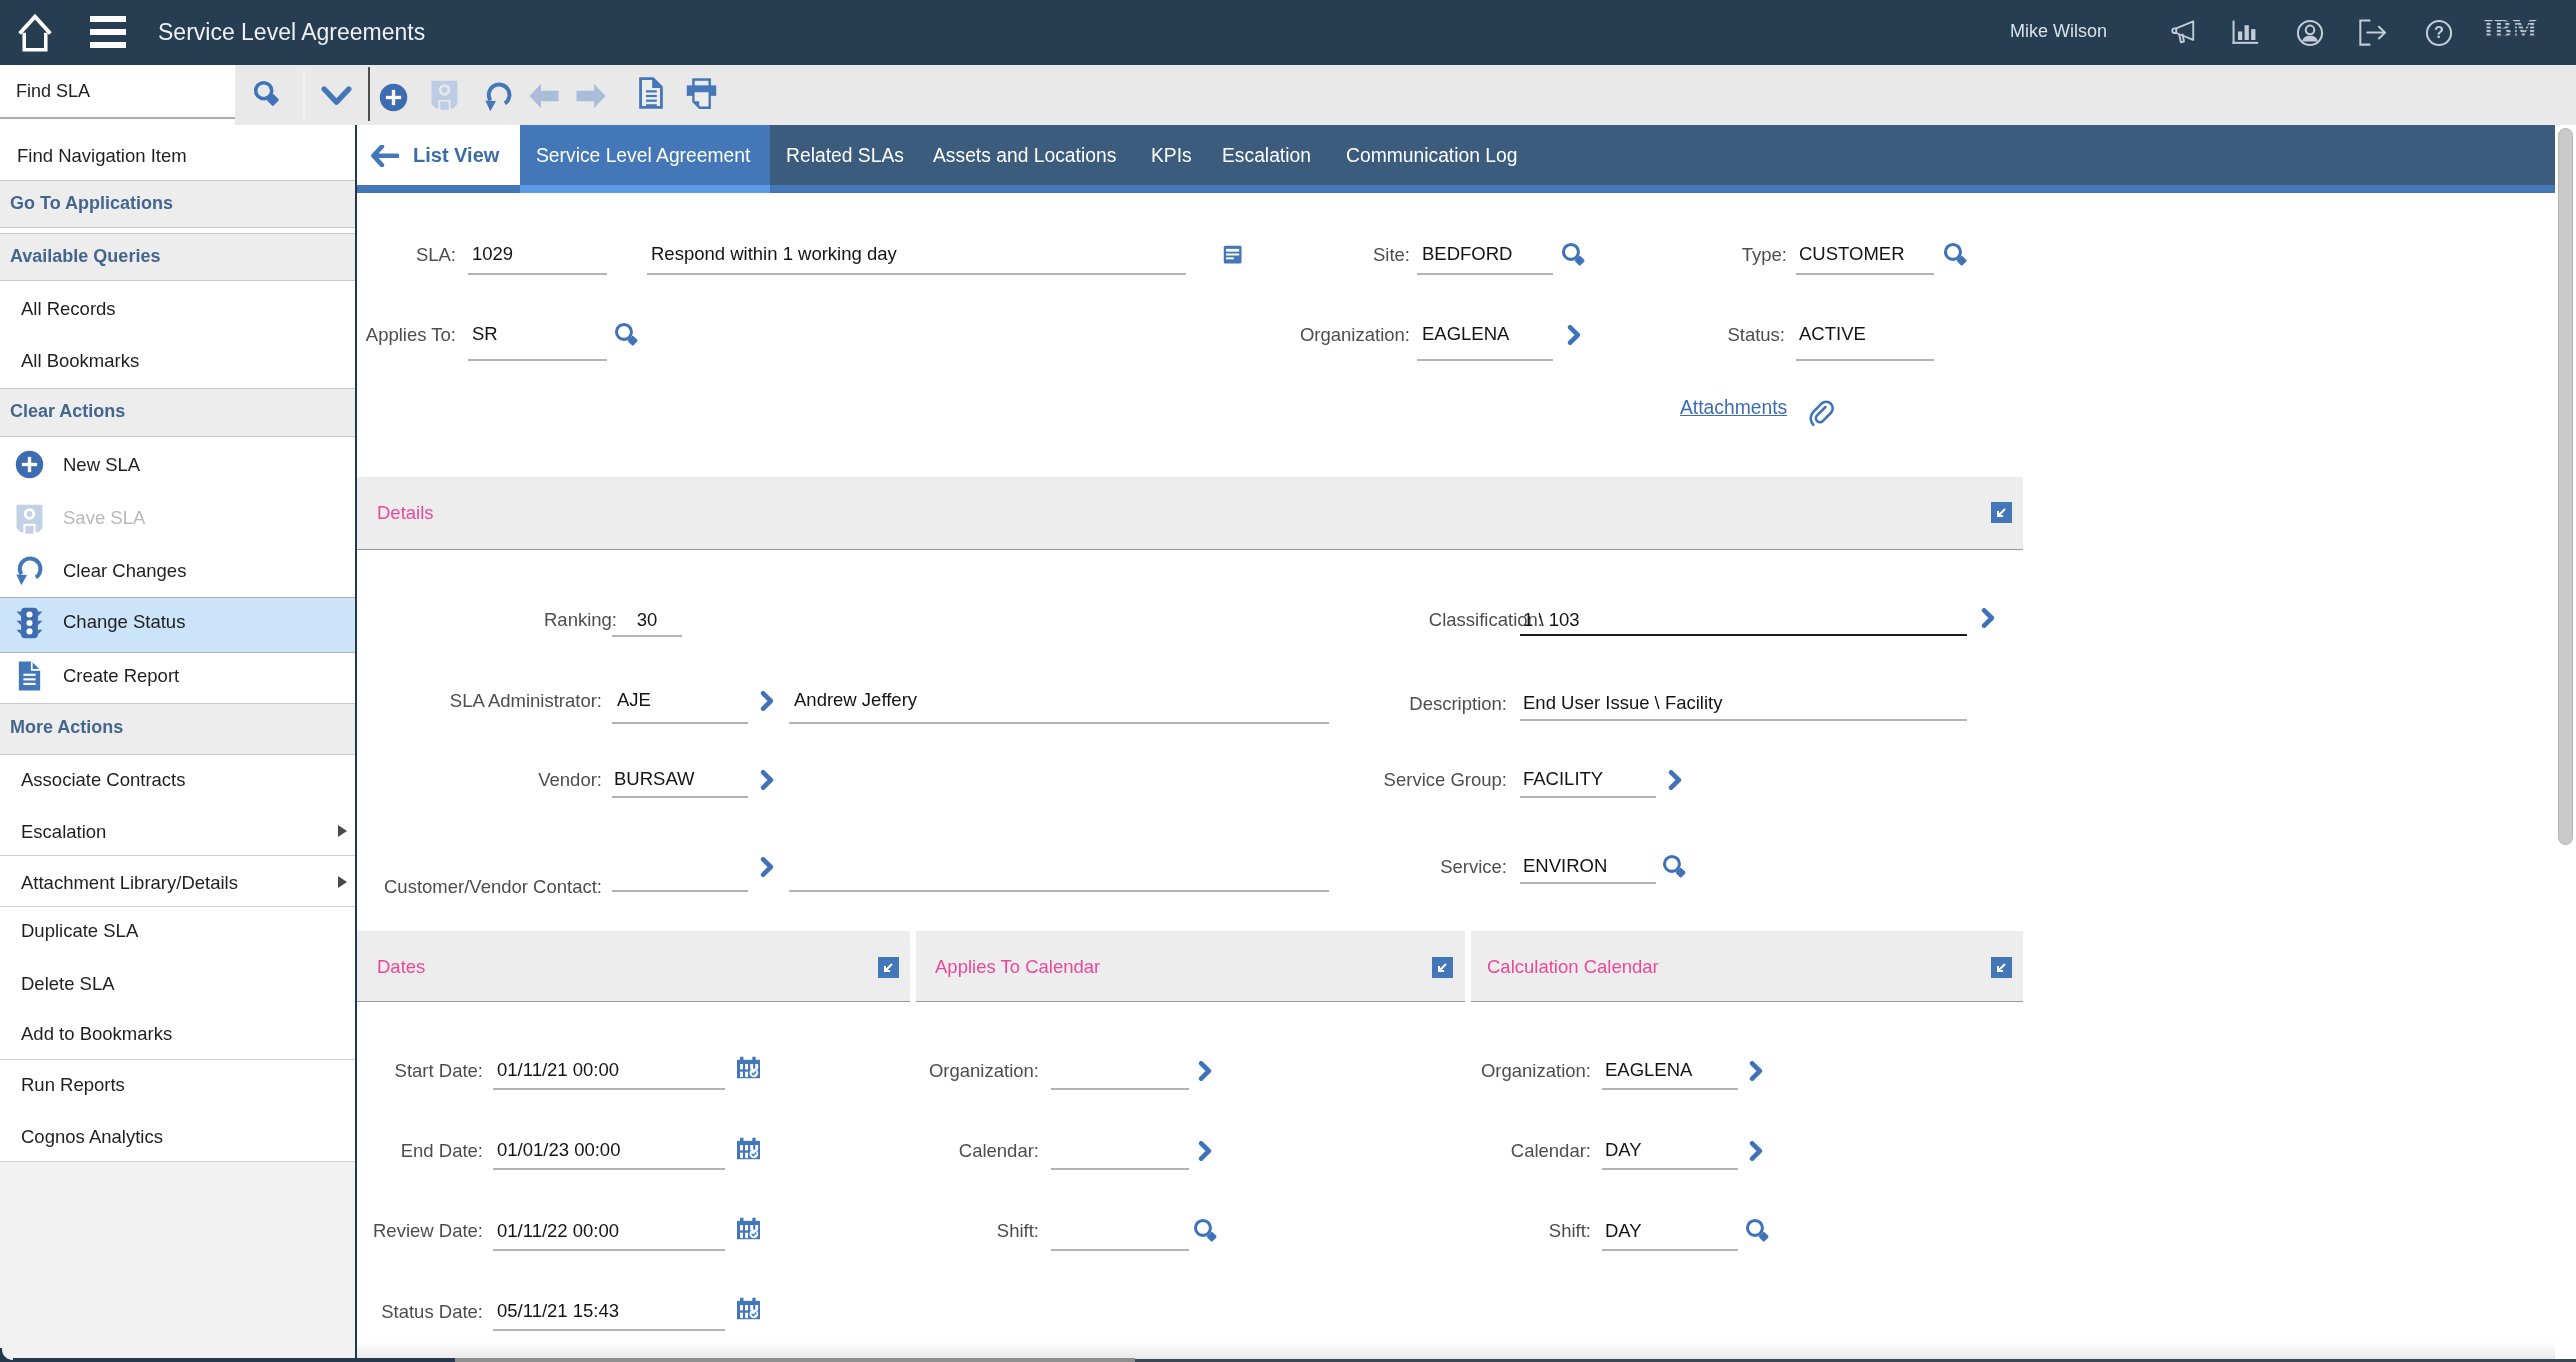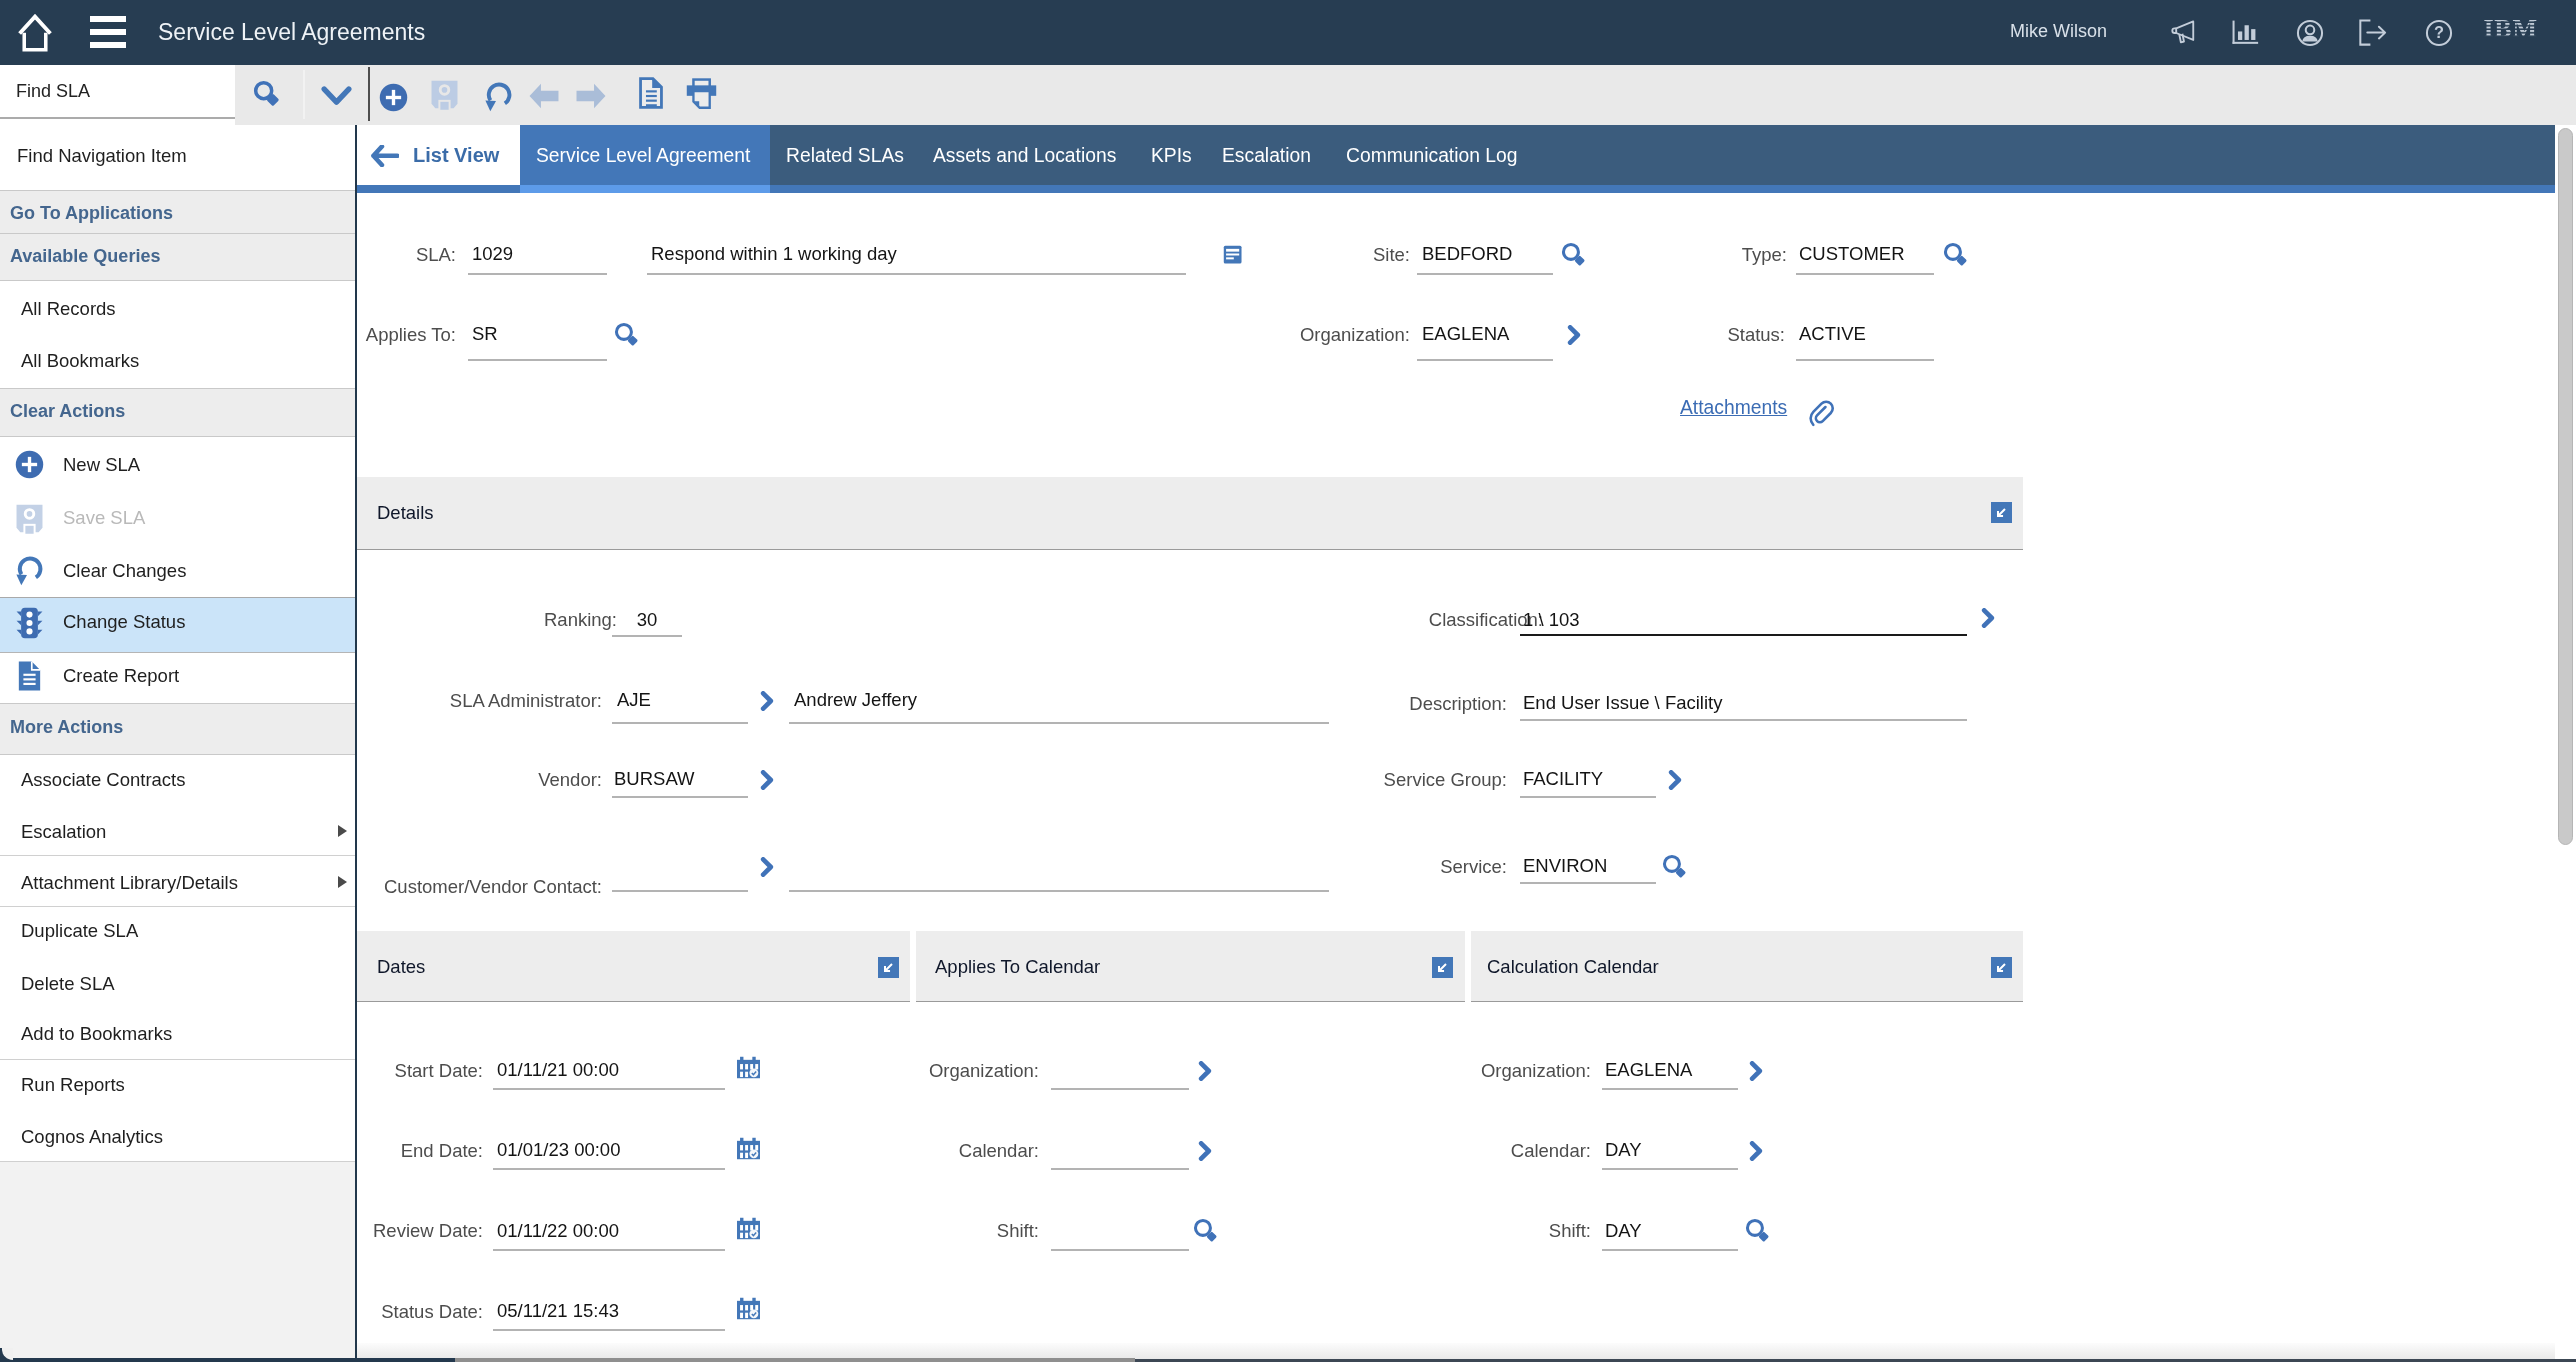--- a/index.html
+++ b/index.html
@@ -3,21 +3,21 @@
 <meta charset="utf-8">
 <style>
   * { margin:0; padding:0; box-sizing:border-box; }
   html,body { width:2576px; height:1363px; overflow:hidden; background:#fff;
     font-family:"Liberation Sans", sans-serif; }
   .abs { position:absolute; }
   .lbl { position:absolute; font-size:18.5px; color:#4d4d4d; text-align:right; line-height:26px; height:26px; white-space:nowrap; }
   .val { position:absolute; font-size:18.5px; color:#141414; line-height:26px; height:26px; white-space:nowrap; }
   .ul  { position:absolute; height:1.5px; background:#b3b3b3; }
   .secbar { position:absolute; background:#ededed; border-bottom:1.5px solid #9a9a9a; }
-  .sechead { position:absolute; font-size:18.5px; color:#0f172a; line-height:23px; }
+  .sechead { position:absolute; font-size:18.5px; color:#ec4899; line-height:23px; }
   .sideitem { position:absolute; font-size:18.5px; color:#1f1f1f; line-height:23px; white-space:nowrap; }
   .sidehdr { position:absolute; left:0; width:355px; background:#ededed; border-top:0.8px solid #c9c9c9; border-bottom:0.8px solid #c9c9c9; }
   .sidehdr span { position:absolute; left:10px; font-weight:bold; font-size:18px; color:#44668e; }
   .tabtxt { position:absolute; top:144px; font-size:19.3px; color:#fff; line-height:23px; white-space:nowrap; }
 </style>
 </head>
 <body>
 
 <div class="abs" style="left:0;top:0;width:2576px;height:65px;background:#273d52;"></div>
 <svg class="abs" style="left:17px;top:11.6px;" width="36" height="40" viewBox="0 0 46 52">
@@ -119,21 +119,21 @@
     <rect x="9.6" y="2" width="21" height="14" fill="#ececec" stroke="#4377b8" stroke-width="3.2"></rect>
     <rect x="1" y="9.5" width="38" height="13.5" fill="#4377b8"></rect>
     <path d="M9.6 17 H30.6 V38.4 H17.6 L9.6 30.4 Z" fill="#ececec" stroke="#4377b8" stroke-width="3"></path>
     <path d="M10.5 30 L17 30 L17 37 Z" fill="#4377b8"></path>
   </svg>
 
 <div class="abs" style="left:0;top:125px;width:355px;height:1036px;background:#fff;"></div>
 <div class="abs" style="left:0;top:1161px;width:355px;height:199px;background:#f2f2f2;"></div>
 <div class="abs" style="left:355px;top:125px;width:1.5px;height:1235px;background:#22384c;"></div>
 <div class="sideitem" style="left:17px;top:144px;">Find Navigation Item</div>
-<div class="sidehdr" style="top:190px;height:48px;">
+<div class="sidehdr" style="top:180px;height:48px;">
     <span style="top:11.6px;">Go To Applications</span>
   </div>
 <div class="sidehdr" style="top:233px;height:48px;">
     <span style="top:11.6px;">Available Queries</span>
   </div>
 <div class="sideitem" style="left:21px;top:297px;">All Records</div>
 <div class="sideitem" style="left:21px;top:349px;">All Bookmarks</div>
 <div class="sidehdr" style="top:388px;height:49px;">
     <span style="top:12.4px;">Clear Actions</span>
   </div>

